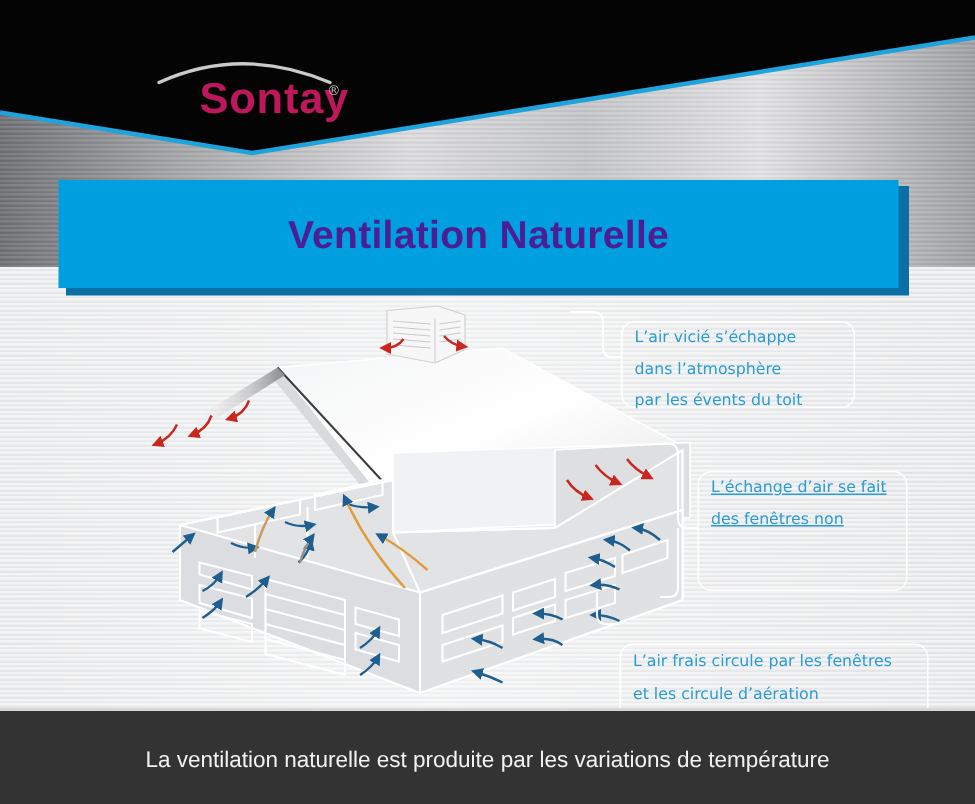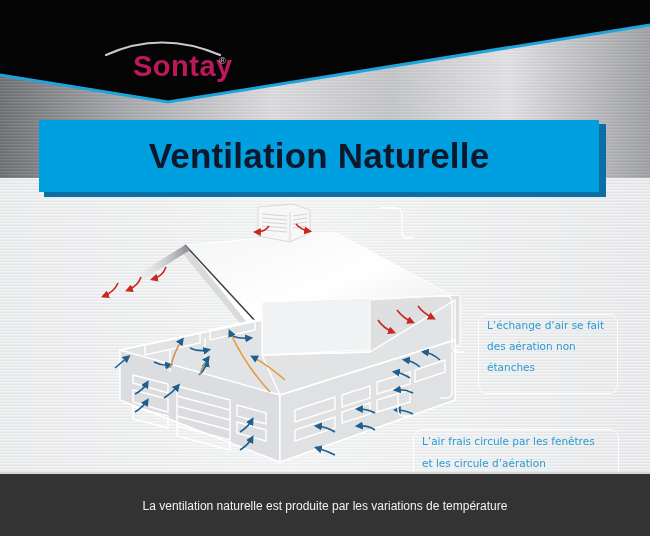--- a/index.html
+++ b/index.html
@@ -12,29 +12,29 @@
   .lower{position:absolute;left:0;top:178px;width:650px;height:295px;
     background:
       repeating-linear-gradient(180deg, rgba(255,255,255,0.55) 0px, rgba(255,255,255,0.55) 1px, rgba(0,0,0,0) 2px, rgba(0,0,0,0) 3px),
       linear-gradient(90deg,#e4e5e7 0%,#eeeff0 45%,#e2e3e5 100%);}
   .topsvg{position:absolute;left:0;top:0;}
   .logo{position:absolute;left:103px;top:38px;width:120px;height:60px;}
   .logo-text{position:absolute;left:133px;top:50px;font-size:29px;font-weight:bold;color:#be185d;letter-spacing:0.5px;font-family:"Liberation Sans",sans-serif;}
   .logo-reg{position:absolute;left:218px;top:56px;font-size:9px;color:#b4b5b8;}
   .title-shadow{position:absolute;left:44px;top:124px;width:562px;height:73px;background:#0b6fa5;}
   .title-bar{position:absolute;left:39px;top:120px;width:560px;height:72px;background:#009fe0;display:flex;align-items:center;justify-content:center;}
-  .title-text{color:#0f172a;font-size:35px;font-weight:bold;font-family:"Liberation Sans",sans-serif;letter-spacing:0.2px;}
+  .title-text{color:#4c1d95;font-size:26px;font-weight:bold;font-family:"Liberation Sans",sans-serif;letter-spacing:0.2px;}
   .scene{position:absolute;left:0;top:195px;}
   .callout{position:absolute;border:1.5px solid #fff;border-radius:9px;color:#2a9bd4;font-size:10.5px;line-height:21px;font-family:"DejaVu Sans",sans-serif;padding:0 8px;}
   .c1{left:414px;top:214px;width:138px;height:56px;}
-  .c2{left:478px;top:314px;width:122px;height:78px;}
+  .c2{left:465px;top:314px;width:122px;height:78px;text-decoration:underline;}
   .c3{left:413px;top:429px;width:188px;height:50px;line-height:22px;padding-top:0;}
   .callout span{display:block;white-space:nowrap;}
   .footer{position:absolute;left:0;top:472px;width:650px;height:64px;background:#333333;border-top:2px solid #d6d7d9;display:flex;flex-direction:column;align-items:center;justify-content:center;}
-  .footer span{color:#f2f2f2;font-size:12px;line-height:21px;font-family:"Liberation Sans",sans-serif;text-align:right;}
+  .footer span{color:#f2f2f2;font-size:15px;line-height:21px;font-family:"Liberation Sans",sans-serif;text-align:right;}
 </style>
 </head>
 <body>
 
 <div class="stage">
 
   <div class="metal"></div>
   <div class="lower"></div>
 
   <svg class="topsvg" width="650" height="130" viewBox="0 0 650 130">
@@ -177,24 +177,28 @@
     </g>
 
     <g fill="none" stroke="#ffffff" stroke-width="1.4">
       <path d="M380,208 L395,208 Q402,208 402,214 L402,232 Q402,238 408,238 L414,238"></path>
       <path d="M440,296 L446,296 Q452,296 452,302 L452,346 Q452,352 458,352 L465,352"></path>
       <path d="M452,352 L452,392 Q452,398 446,398 L440,398"></path>
       <path d="M398,395 L398,410 Q398,416 404,416 L413,416"></path>
     </g>
   </svg>
 
+  <div class="callout c1">
+    <span>L’air vicié s’échappe</span>
+    <span>dans l’atmosphère</span>
+    <span>par les évents du toit</span>
+  </div>
   <div class="callout c2">
     <span>L’échange d’air se fait</span>
-    <span>des aération non</span>
-    <span>étanches</span>
+    <span>des fenêtres non</span>
   </div>
   <div class="callout c3">
     <span>L’air frais circule par les fenêtres</span>
     <span>et les circule d’aération</span>
   </div>
 
   <div class="footer">
     <span>La ventilation naturelle est produite par les variations de température</span>
   </div>
 </div>

